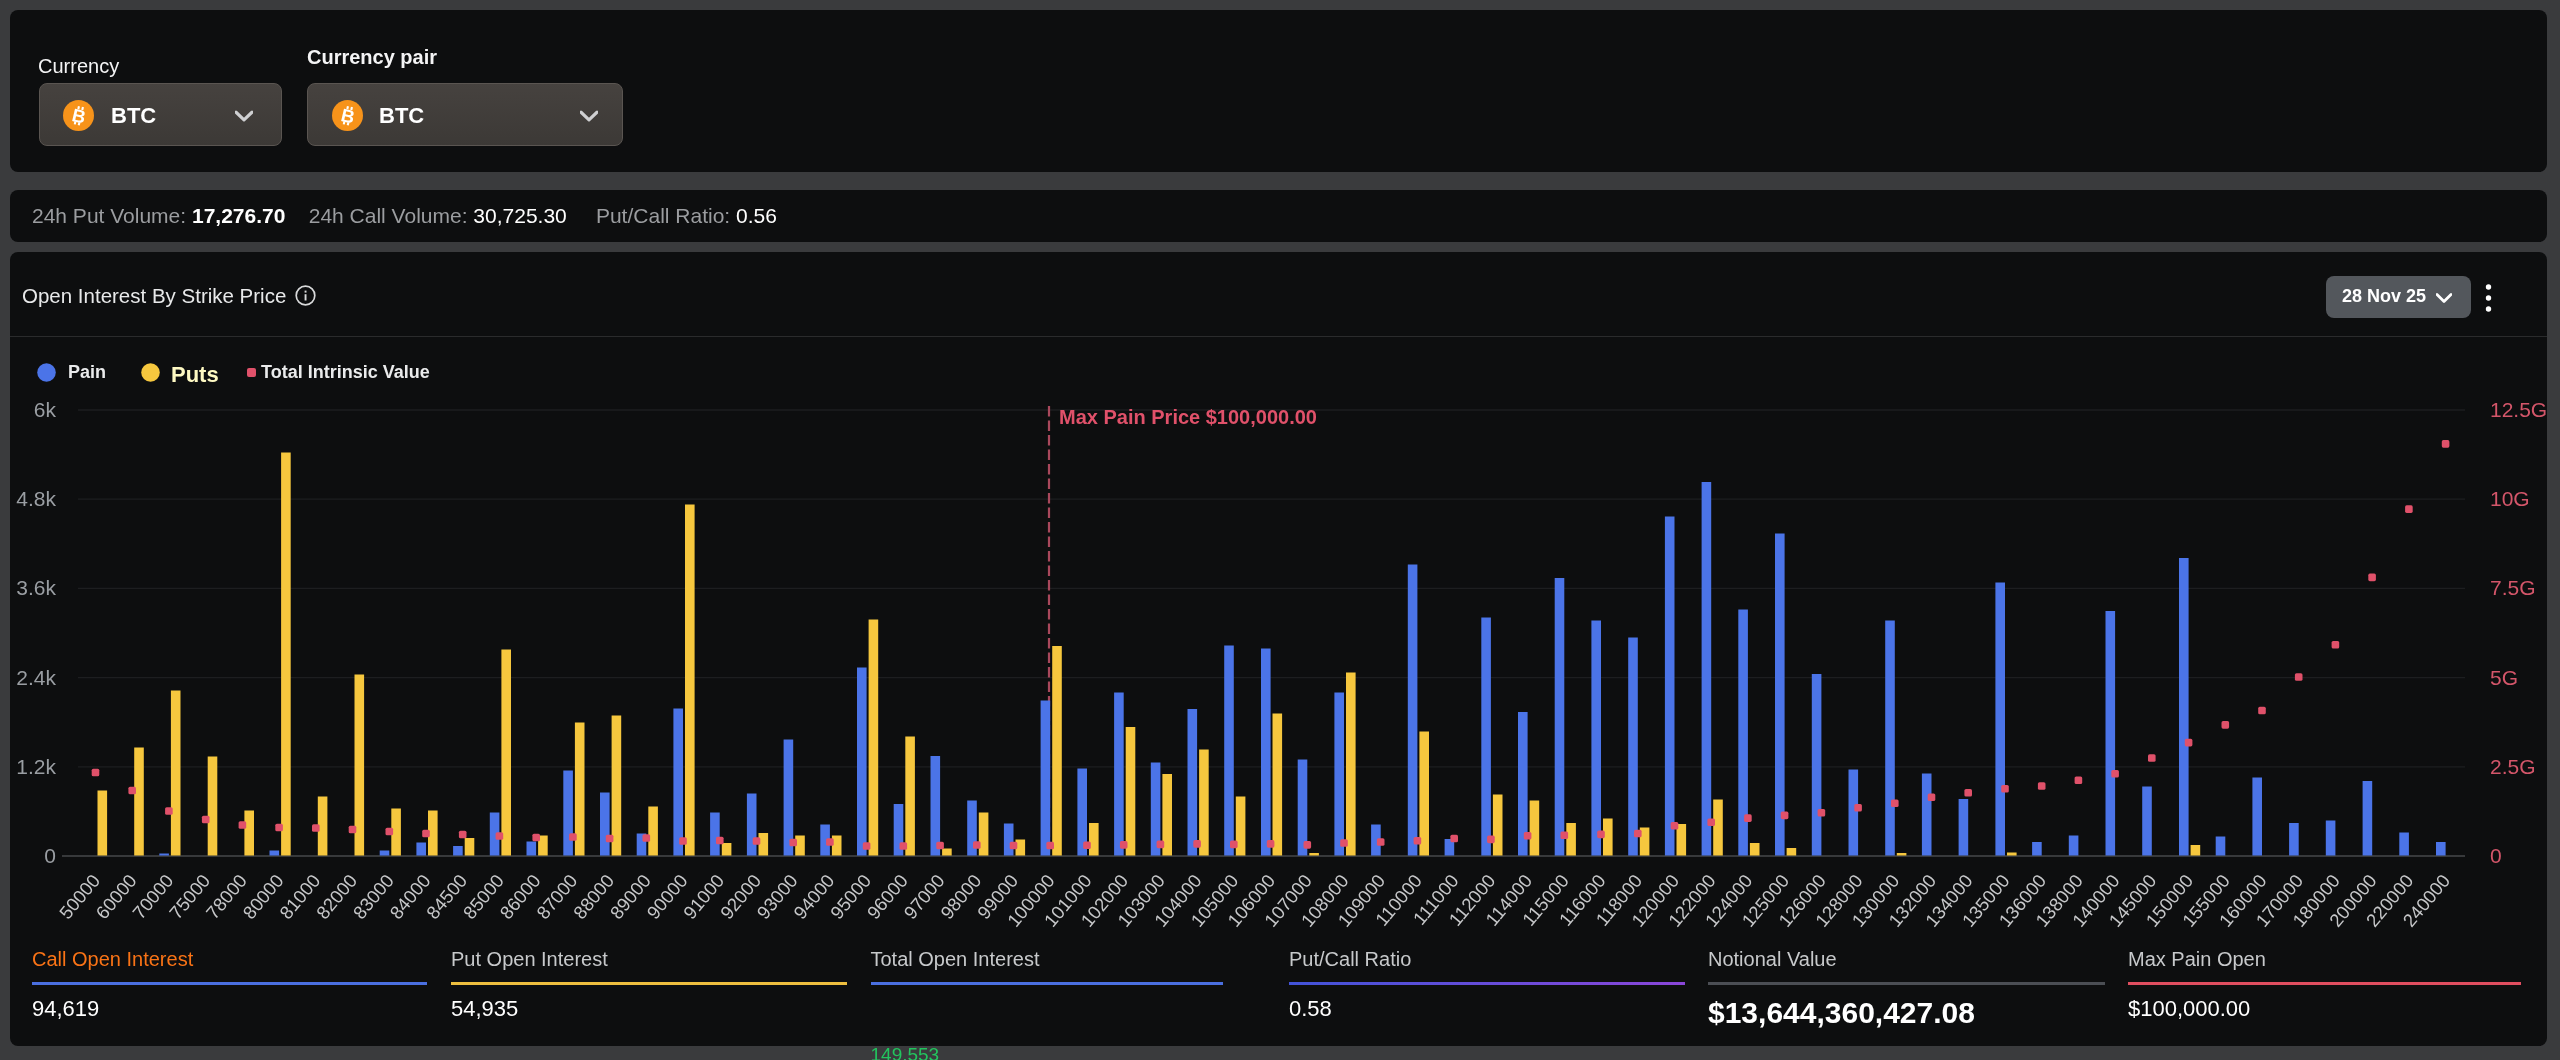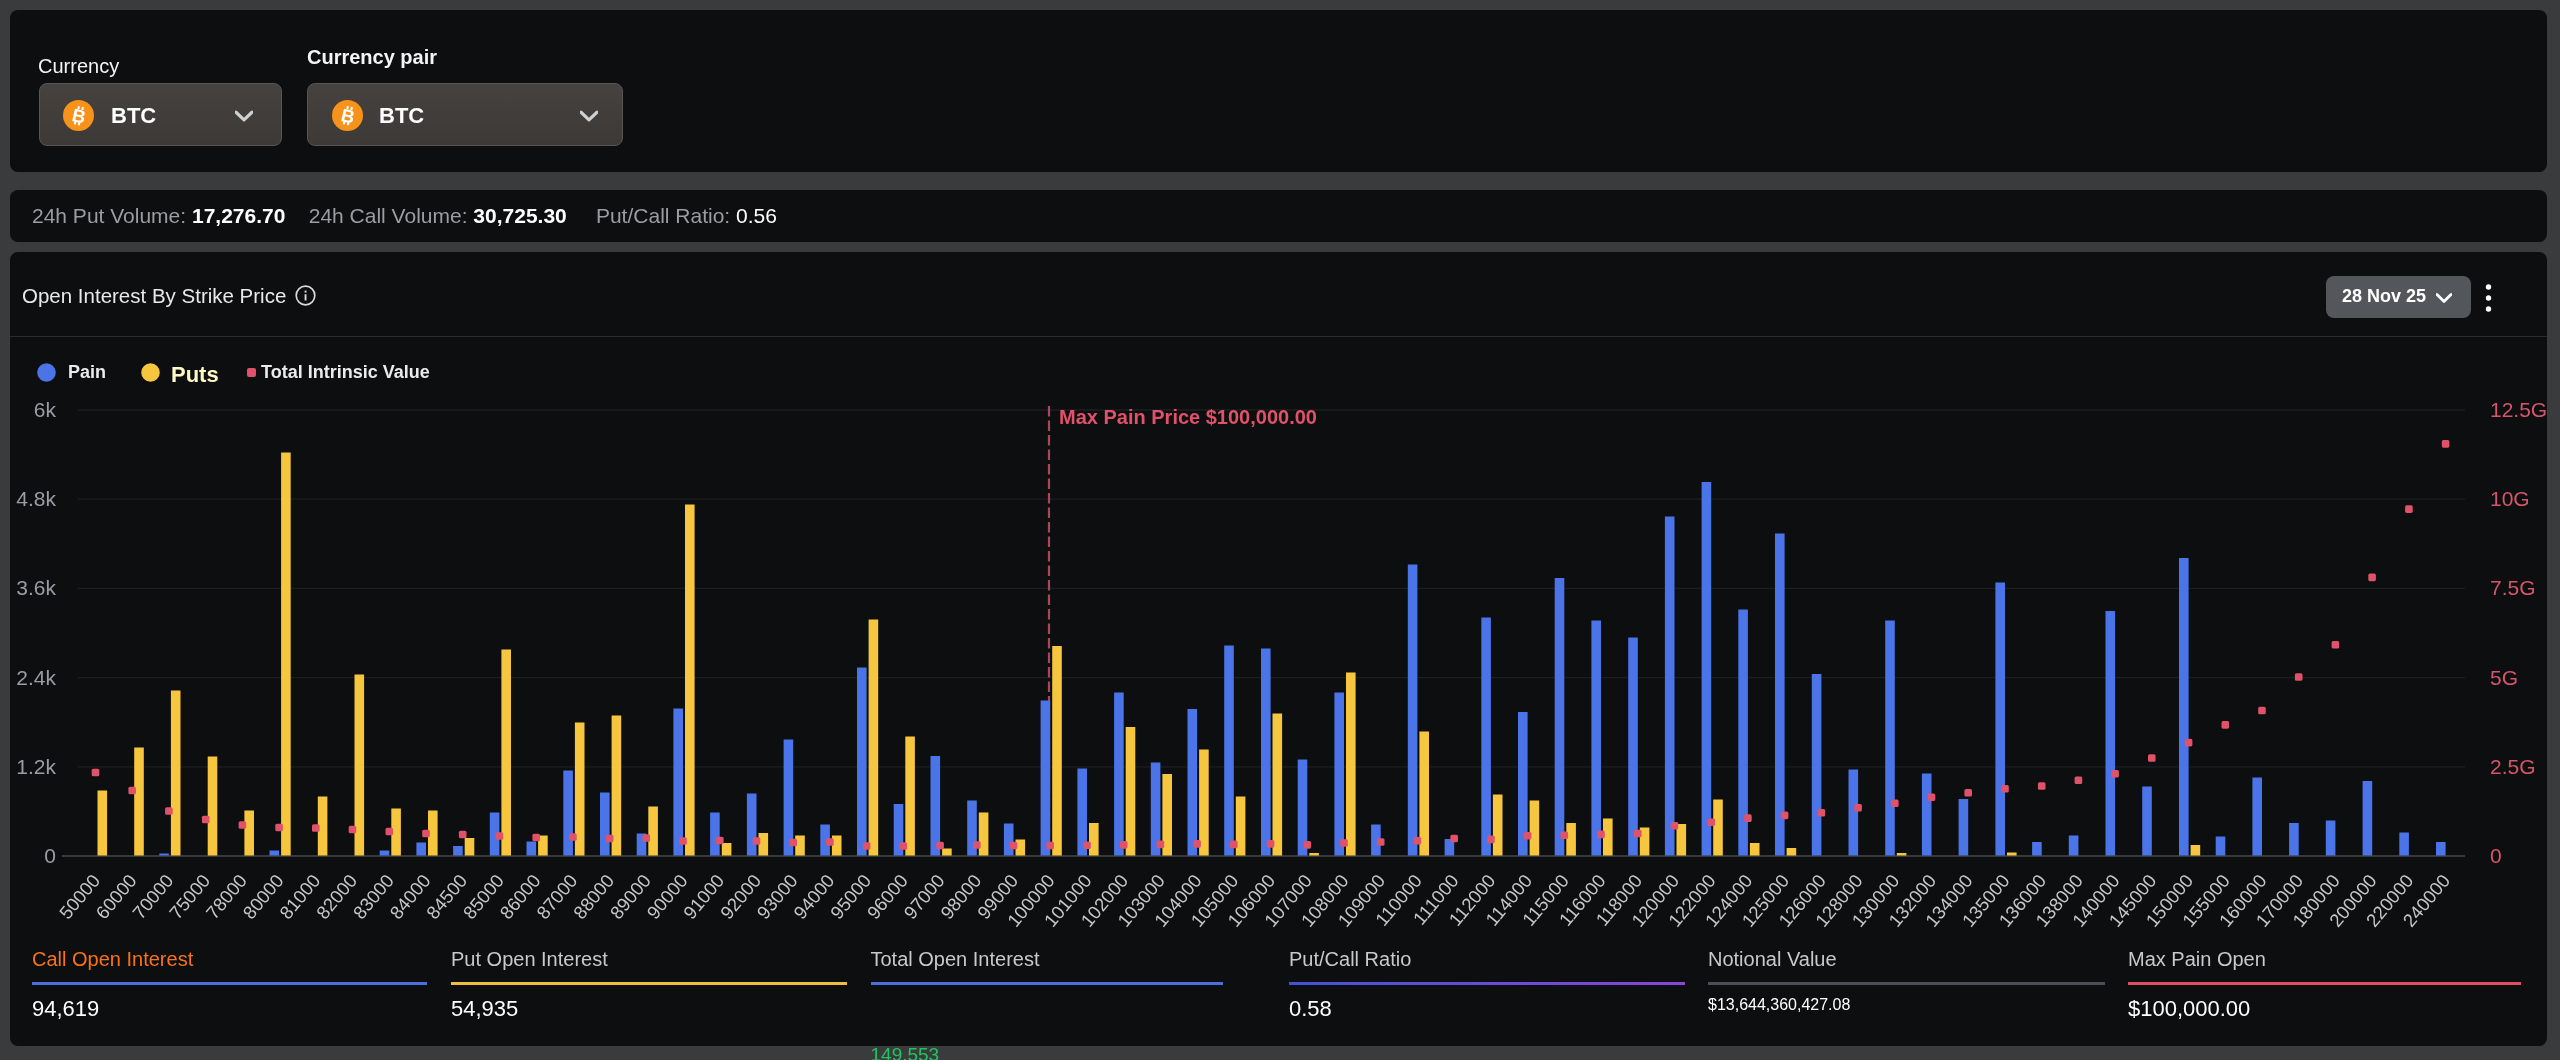--- a/index.html
+++ b/index.html
@@ -36,21 +36,21 @@
       <rect x="13.2" y="22.8" width="2.2" height="3" fill="#fff"></rect>
       <rect x="17.4" y="22.8" width="2.2" height="3" fill="#fff"></rect>
     </g>
   </svg>
 <div class="abs" style="left:379px;top:103px;font-size:22px;font-weight:bold;color:#fff">BTC</div>
 <svg style="position:absolute;left:580px;top:108px" width="18" height="16" viewBox="0 0 18 16">
     <polyline points="1,4.2 9,11.8 17,4.2" fill="none" stroke="#cfd0d2" stroke-width="3.2" stroke-linecap="round" stroke-linejoin="round"></polyline>
   </svg>
 
 <div class="panel" style="left:10px;top:190px;width:2537px;height:52px"></div>
-<div class="abs" style="left:32px;top:204px;font-size:21px;color:#9b9da0">24h Put Volume: <span style="color:#fff;font-weight:bold">17,276.70</span>&nbsp;&nbsp;&nbsp;&nbsp;24h Call Volume: <span style="color:#fff;font-weight:bold">30,725.30</span>&nbsp;&nbsp;&nbsp;&nbsp;&nbsp;Put/Call Ratio: <span style="color:#fff;font-weight:normal">0.56</span></div>
+<div class="abs" style="left:32px;top:204px;font-size:21px;color:#9b9da0">24h Put Volume: <span style="color:#fff;font-weight:bold">17,276.70</span>&nbsp;&nbsp;&nbsp;&nbsp;24h Call Volume: <span style="color:#fff;font-weight:normal">30,725.30</span>&nbsp;&nbsp;&nbsp;&nbsp;&nbsp;Put/Call Ratio: <span style="color:#fff;font-weight:normal">0.56</span></div>
 
 <div class="panel" style="left:10px;top:252px;width:2537px;height:794px"></div>
 <div class="abs" style="left:22px;top:284px;font-size:20.5px;color:#e8e9ea">Open Interest By Strike Price</div>
 <svg class="abs" style="left:295px;top:284.5px" width="21" height="21" viewBox="0 0 21 21">
 <circle cx="10.5" cy="10.5" r="9.3" fill="none" stroke="#d8d9da" stroke-width="1.7"></circle>
 <rect x="9.6" y="9.2" width="1.9" height="6.3" fill="#d8d9da"></rect>
     <rect x="9.6" y="5.6" width="1.9" height="2" fill="#d8d9da"></rect>
 </svg>
 <div class="abs" style="left:2326px;top:276px;width:145px;height:42px;background:#53575c;border-radius:8px"></div>
 <div class="abs" style="left:2342px;top:286px;font-size:18px;font-weight:bold;color:#fff">28 Nov 25</div>
@@ -342,16 +342,16 @@
 <div style="position:absolute;left:451px;top:982px;width:396px;height:2.6px;background:#EDBE3F"></div>
 <div style="position:absolute;left:451px;top:996px;font-size:22px;font-weight:400;color:#fff;white-space:nowrap">54,935</div>
 <div style="position:absolute;left:870.5px;top:948px;font-size:20px;color:#c7c9cb;white-space:nowrap">Total Open Interest</div>
 <div style="position:absolute;left:870.5px;top:982px;width:352px;height:2.6px;background:#4A6FE0"></div>
 <div style="position:absolute;left:870.5px;top:1044px;font-size:19px;font-weight:400;color:#22c55e;white-space:nowrap">149,553</div>
 <div style="position:absolute;left:1289px;top:948px;font-size:20px;color:#c7c9cb;white-space:nowrap">Put/Call Ratio</div>
 <div style="position:absolute;left:1289px;top:982px;width:396px;height:2.6px;background:linear-gradient(90deg,#4253d8,#8a46d8)"></div>
 <div style="position:absolute;left:1289px;top:996px;font-size:22px;font-weight:400;color:#fff;white-space:nowrap">0.58</div>
 <div style="position:absolute;left:1708px;top:948px;font-size:20px;color:#c7c9cb;white-space:nowrap">Notional Value</div>
 <div style="position:absolute;left:1708px;top:982px;width:397px;height:2.6px;background:#4b4e54"></div>
-<div style="position:absolute;left:1708px;top:996px;font-size:16px;font-weight:400;color:#fff;white-space:nowrap">$13,644,360,427.08</div>
+<div style="position:absolute;left:1708px;top:996px;font-size:30px;font-weight:700;color:#fff;white-space:nowrap">$13,644,360,427.08</div>
 <div style="position:absolute;left:2128px;top:948px;font-size:20px;color:#c7c9cb;white-space:nowrap">Max Pain Open</div>
 <div style="position:absolute;left:2128px;top:982px;width:393px;height:2.6px;background:#E04E60"></div>
 <div style="position:absolute;left:2128px;top:996px;font-size:22px;font-weight:400;color:#fff;white-space:nowrap">$100,000.00</div>
 
 </body></html>

